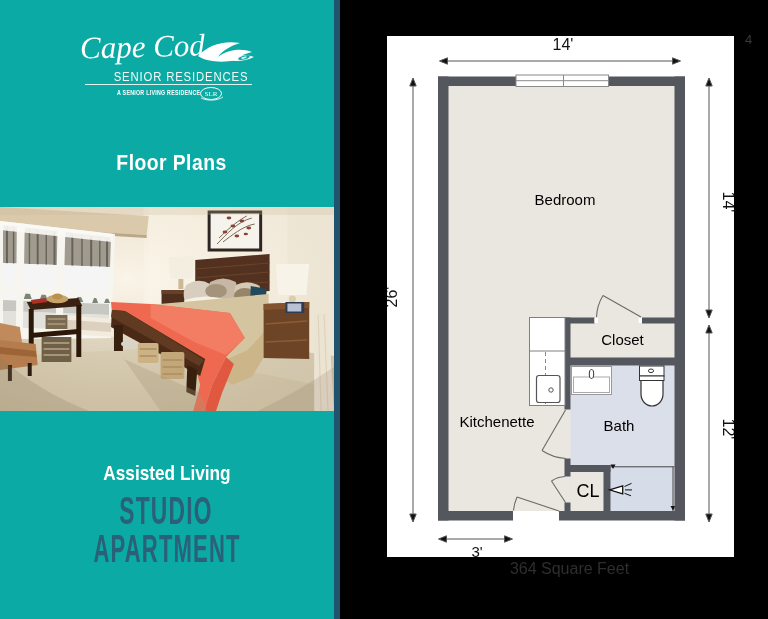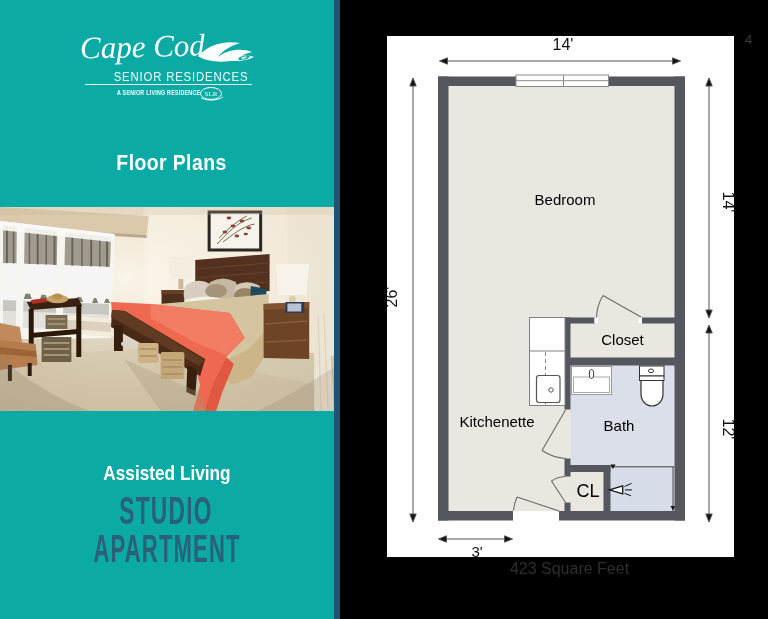--- a/index.html
+++ b/index.html
@@ -39,21 +39,21 @@
 </svg>
 
 <div class="abs" style="left:3px;top:150px;width:337px;text-align:center;color:#fff;font-size:22px;font-weight:bold;letter-spacing:0.5px;transform:scaleX(0.88);transform-origin:50% 50%;">Floor Plans</div>
 
 <div class="abs" style="left:0px;top:461px;width:334px;text-align:center;color:#fff;font-size:21px;font-weight:bold;transform:scaleX(0.82);transform-origin:50% 50%;">Assisted Living</div>
 
 <div class="abs" style="left:-1px;top:490px;width:334px;text-align:center;color:#2a6078;font-size:38px;font-weight:bold;letter-spacing:2px;transform:scaleX(0.60);transform-origin:50% 50%;">STUDIO</div>
 
 <div class="abs" style="left:0px;top:528px;width:334px;text-align:center;color:#2a6078;font-size:38px;font-weight:bold;letter-spacing:2px;transform:scaleX(0.58);transform-origin:50% 50%;">APARTMENT</div>
 
-<div class="abs" style="left:396px;top:560px;width:347px;text-align:center;color:#2e2e2e;font-size:16px;">423 Square Feet</div>
+<div class="abs" style="left:396px;top:560px;width:347px;text-align:center;color:#2e2e2e;font-size:16px;">364 Square Feet</div>
 
 <div class="abs" style="left:745px;top:32px;color:#3a3a3a;font-size:13px;">4</div>
 
 <svg class="abs" style="left:0;top:207px;" width="334" height="204" viewBox="0 0 337 204" preserveAspectRatio="none">
 <defs>
 <radialGradient id="glow" cx="0.38" cy="0.35" r="0.75">
 <stop offset="0" stop-color="#fdf8ee" stop-opacity="0.85"></stop>
 <stop offset="0.45" stop-color="#f8f0e0" stop-opacity="0.35"></stop>
 <stop offset="1" stop-color="#d8c8ac" stop-opacity="0.15"></stop>
 </radialGradient>

